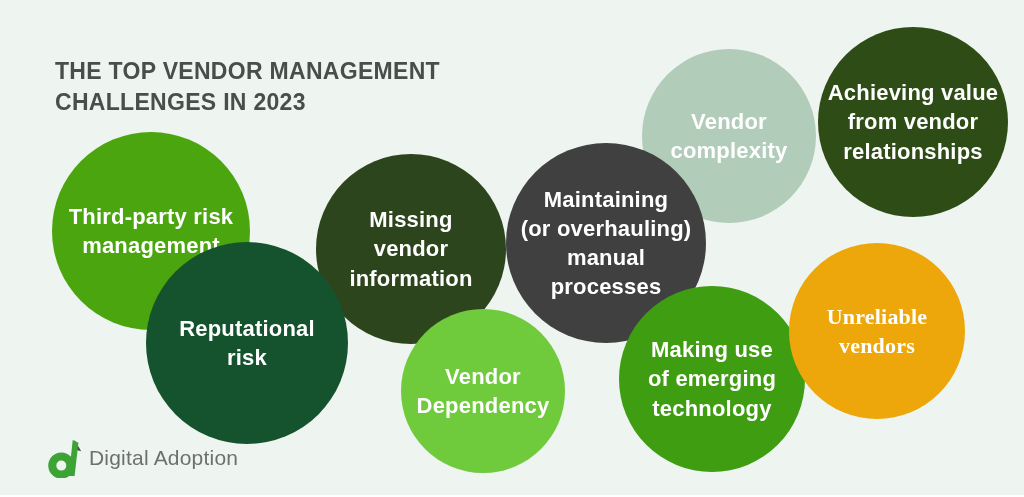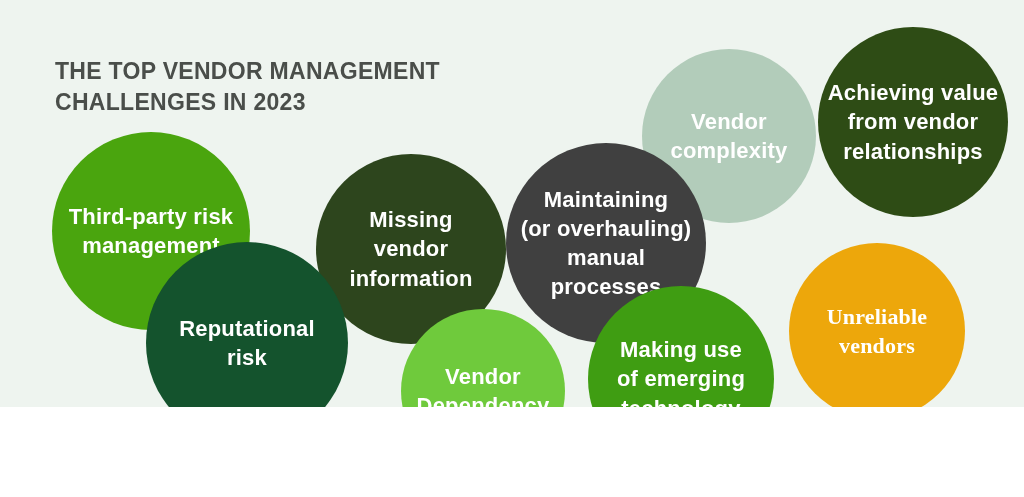--- a/index.html
+++ b/index.html
@@ -1,21 +1,21 @@
 <!DOCTYPE html>
 <html><head>
 <meta charset="utf-8">
 <style>
   html, body { margin: 0; padding: 0; }
   body { font-family: "Liberation Sans", "DejaVu Sans", sans-serif; }
 
   .canvas {
     position: relative;
     width: 1024px;
-    height: 407px;
+    height: 495px;
     overflow: hidden;
   }
 
   .title {
     position: absolute;
     left: 55px;
     top: 56px;
     margin: 0;
     font-size: 23px;
     font-weight: 700;
@@ -41,21 +41,21 @@
   }
 
   
   .b1 { left: 52px;  top: 132px; width: 198px; height: 198px; z-index: 1; }
   .b2 { left: 146px; top: 242px; width: 202px; height: 202px; z-index: 2; }
   .b3 { left: 316px; top: 154px; width: 190px; height: 190px; z-index: 1; }
   .b4 { left: 401px; top: 309px; width: 164px; height: 164px; z-index: 2; }
   .b5 { left: 506px; top: 143px; width: 200px; height: 200px; z-index: 2; }
   .b6 { left: 642px; top: 49px;  width: 174px; height: 174px; z-index: 1; }
   .b7 { left: 818px; top: 27px;  width: 190px; height: 190px; z-index: 1; }
-  .b8 { left: 588px; top: 286px; width: 186px; height: 186px; z-index: 3; }
+  .b8 { left: 619px; top: 286px; width: 186px; height: 186px; z-index: 3; }
   .b9 { left: 789px; top: 243px; width: 176px; height: 176px; z-index: 4; }
 
   .logo {
     position: absolute;
     left: 48px;
     top: 438px;
     display: flex;
     align-items: center;
     z-index: 5;
   }
@@ -117,14 +117,24 @@
     <span class="label" style="color: rgb(255, 255, 255);">Making use
 of emerging
 technology</span>
   </div>
 
   <div class="bubble b9" style="background-color: rgb(237, 167, 11);">
     <span class="label" style="color: rgb(255, 255, 255); font-family: Liberation Serif, serif;">Unreliable
 vendors</span>
   </div>
 
+  <div class="logo">
+    <span style="display:inline-flex;">
+      <svg width="38" height="40" viewBox="0 0 40 42" aria-hidden="true">
+        <path d="M28 2 L35 14 L28 12 Z" fill="#4d4d4d"></path>
+        <path d="M22 40 L26 2 L32 5 L28 40 Z" fill="#3ca335"></path>
+        <circle cx="14" cy="29" r="9.5" fill="none" stroke-width="8.5" stroke="#3ca335"></circle>
+      </svg>
+    </span>
+    <span class="logo-text" style="color: rgb(111, 111, 111);">Digital Adoption</span>
+  </div>
 
 </div>
 
 </body></html>

